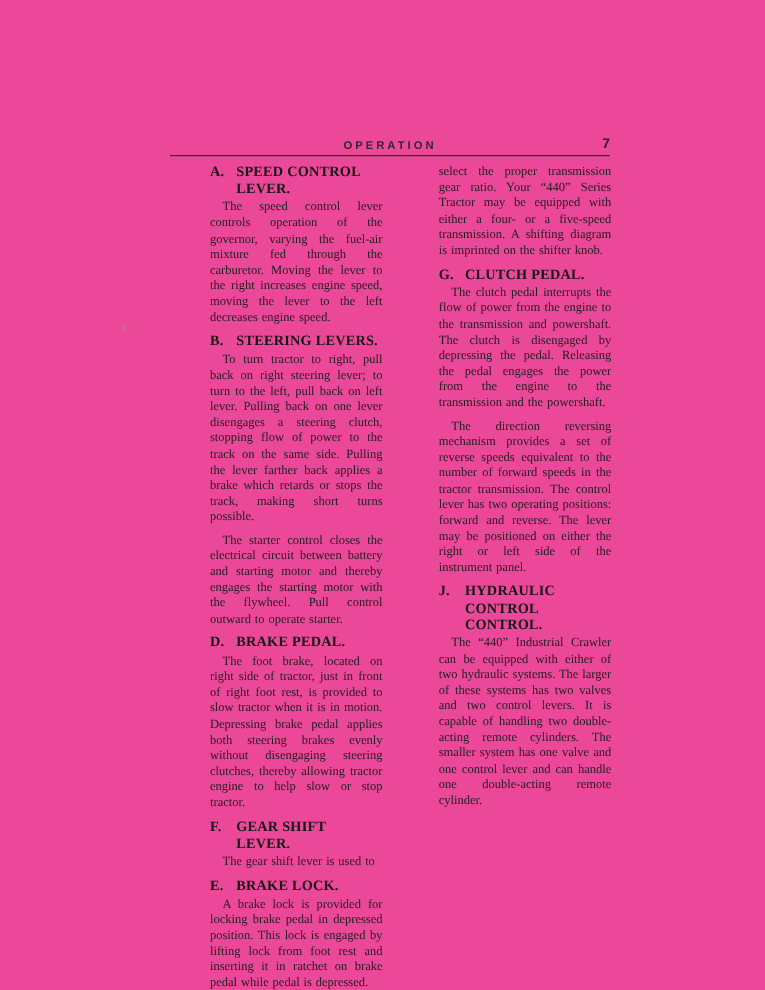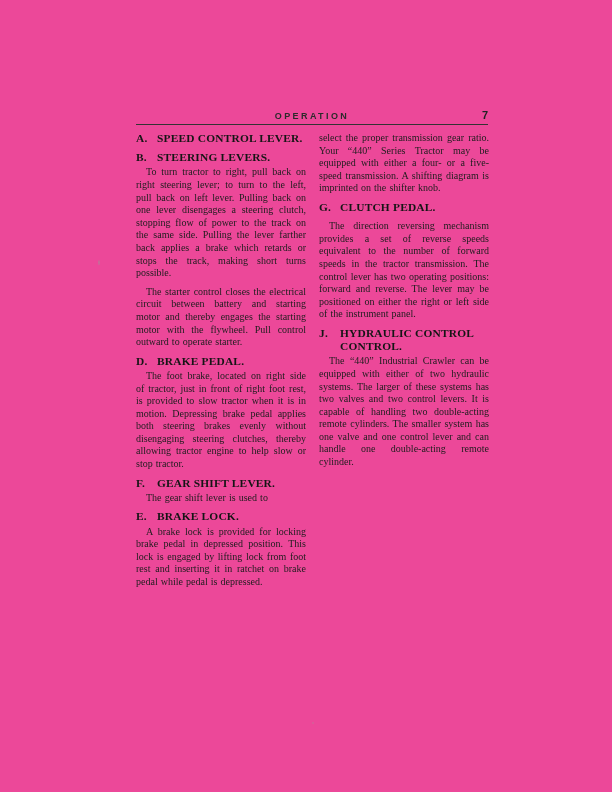--- a/index.html
+++ b/index.html
@@ -51,21 +51,21 @@
     border-top: 1.5px solid #333;
   }
   .columns {
     position: absolute;
     left: 136px;
     top: 132px;
     width: 353px;
     display: flex;
     gap: 13px;
   }
-  .col { width: 170px; }
+  .col { width: 170px; margin-left: 32px; }
   .section { margin-top: 6px; }
   .col-left .section:first-child { margin-top: 0; }
   .sec-head {
     margin: 0 0 2px 0;
     padding-left: 21px;
     text-indent: -21px;
     font-size: 11.4px;
     font-weight: bold;
     line-height: 13.2px;
     letter-spacing: 0.2px;
@@ -105,20 +105,21 @@
     <span class="head-page">7</span>
   </div>
   <div class="head-rule"></div>
 
   <div class="columns">
 
     <div class="col col-left">
 
       <div class="section">
         <h3 class="sec-head"><span class="sec-letter">A.</span><span class="sec-title">SPEED CONTROL LEVER.</span></h3>
+        <p class="body-para">The speed control lever controls operation of the governor, varying the fuel-air mixture fed through the carburetor. Moving the lever to the right increases engine speed, moving the lever to the left decreases engine speed.</p>
       </div>
 
       <div class="section">
         <h3 class="sec-head"><span class="sec-letter">B.</span><span class="sec-title">STEERING LEVERS.</span></h3>
         <p class="body-para">To turn tractor to right, pull back on right steering lever; to turn to the left, pull back on left lever. Pulling back on one lever disengages a steering clutch, stopping flow of power to the track on the same side. Pulling the lever farther back applies a brake which retards or stops the track, making short turns possible.</p>
       </div>
 
       <div class="section">
         <p class="body-para">The starter control closes the electrical circuit between battery and starting motor and thereby engages the starting motor with the flywheel. Pull control outward to operate starter.</p>
       </div>
@@ -139,20 +140,21 @@
       </div>
 
     </div>
 
     <div class="col col-right">
 
       <p class="body-para no-indent">select the proper transmission gear ratio. Your “440” Series Tractor may be equipped with either a four- or a five-speed transmission. A shifting diagram is imprinted on the shifter knob.</p>
 
       <div class="section">
         <h3 class="sec-head"><span class="sec-letter">G.</span><span class="sec-title">CLUTCH PEDAL.</span></h3>
+        <p class="body-para">The clutch pedal interrupts the flow of power from the engine to the transmission and powershaft. The clutch is disengaged by depressing the pedal. Releasing the pedal engages the power from the engine to the transmission and the powershaft.</p>
       </div>
 
 
       <div class="section">
         <p class="body-para">The direction reversing mechanism provides a set of reverse speeds equivalent to the number of forward speeds in the tractor transmission. The control lever has two operating positions: forward and reverse. The lever may be positioned on either the right or left side of the instrument panel.</p>
       </div>
 
       <div class="section">
         <h3 class="sec-head"><span class="sec-letter">J.</span><span class="sec-title">HYDRAULIC CONTROL CONTROL.</span></h3>
         <p class="body-para">The “440” Industrial Crawler can be equipped with either of two hydraulic systems. The larger of these systems has two valves and two control levers. It is capable of handling two double-acting remote cylinders. The smaller system has one valve and one control lever and can handle one double-acting remote cylinder.</p>

